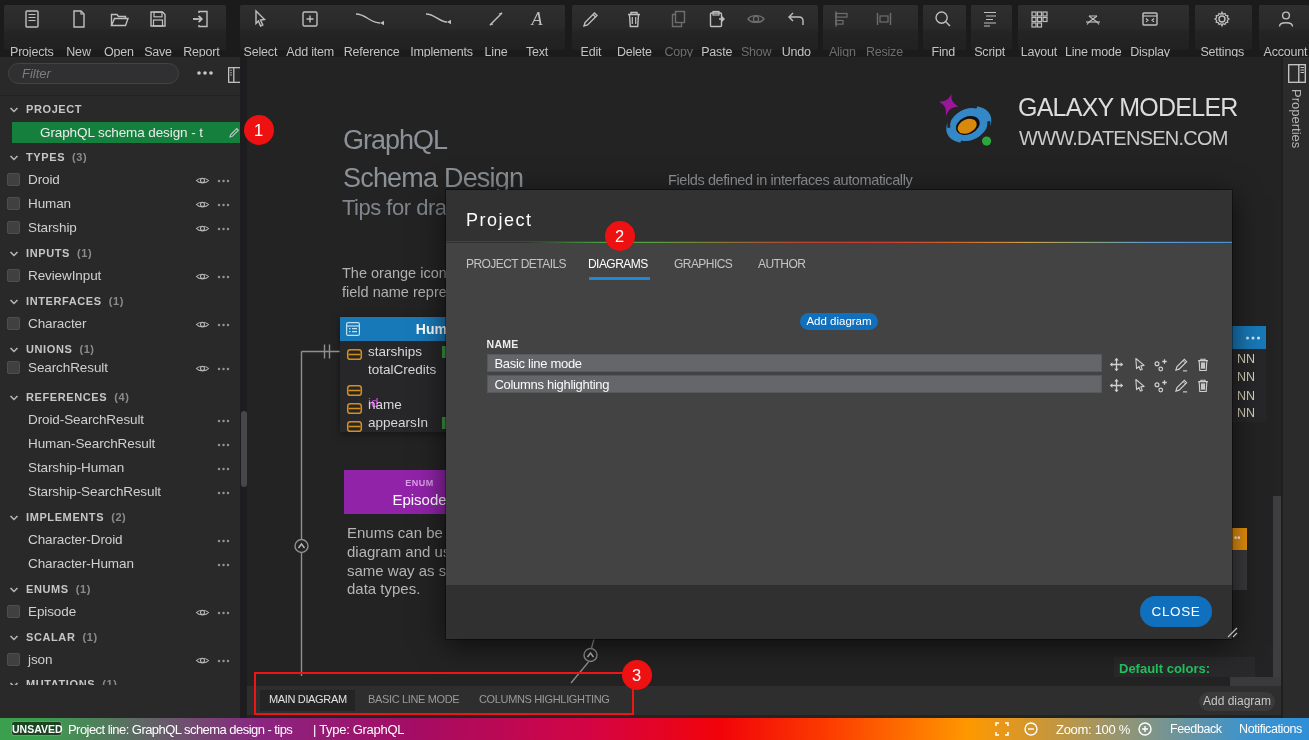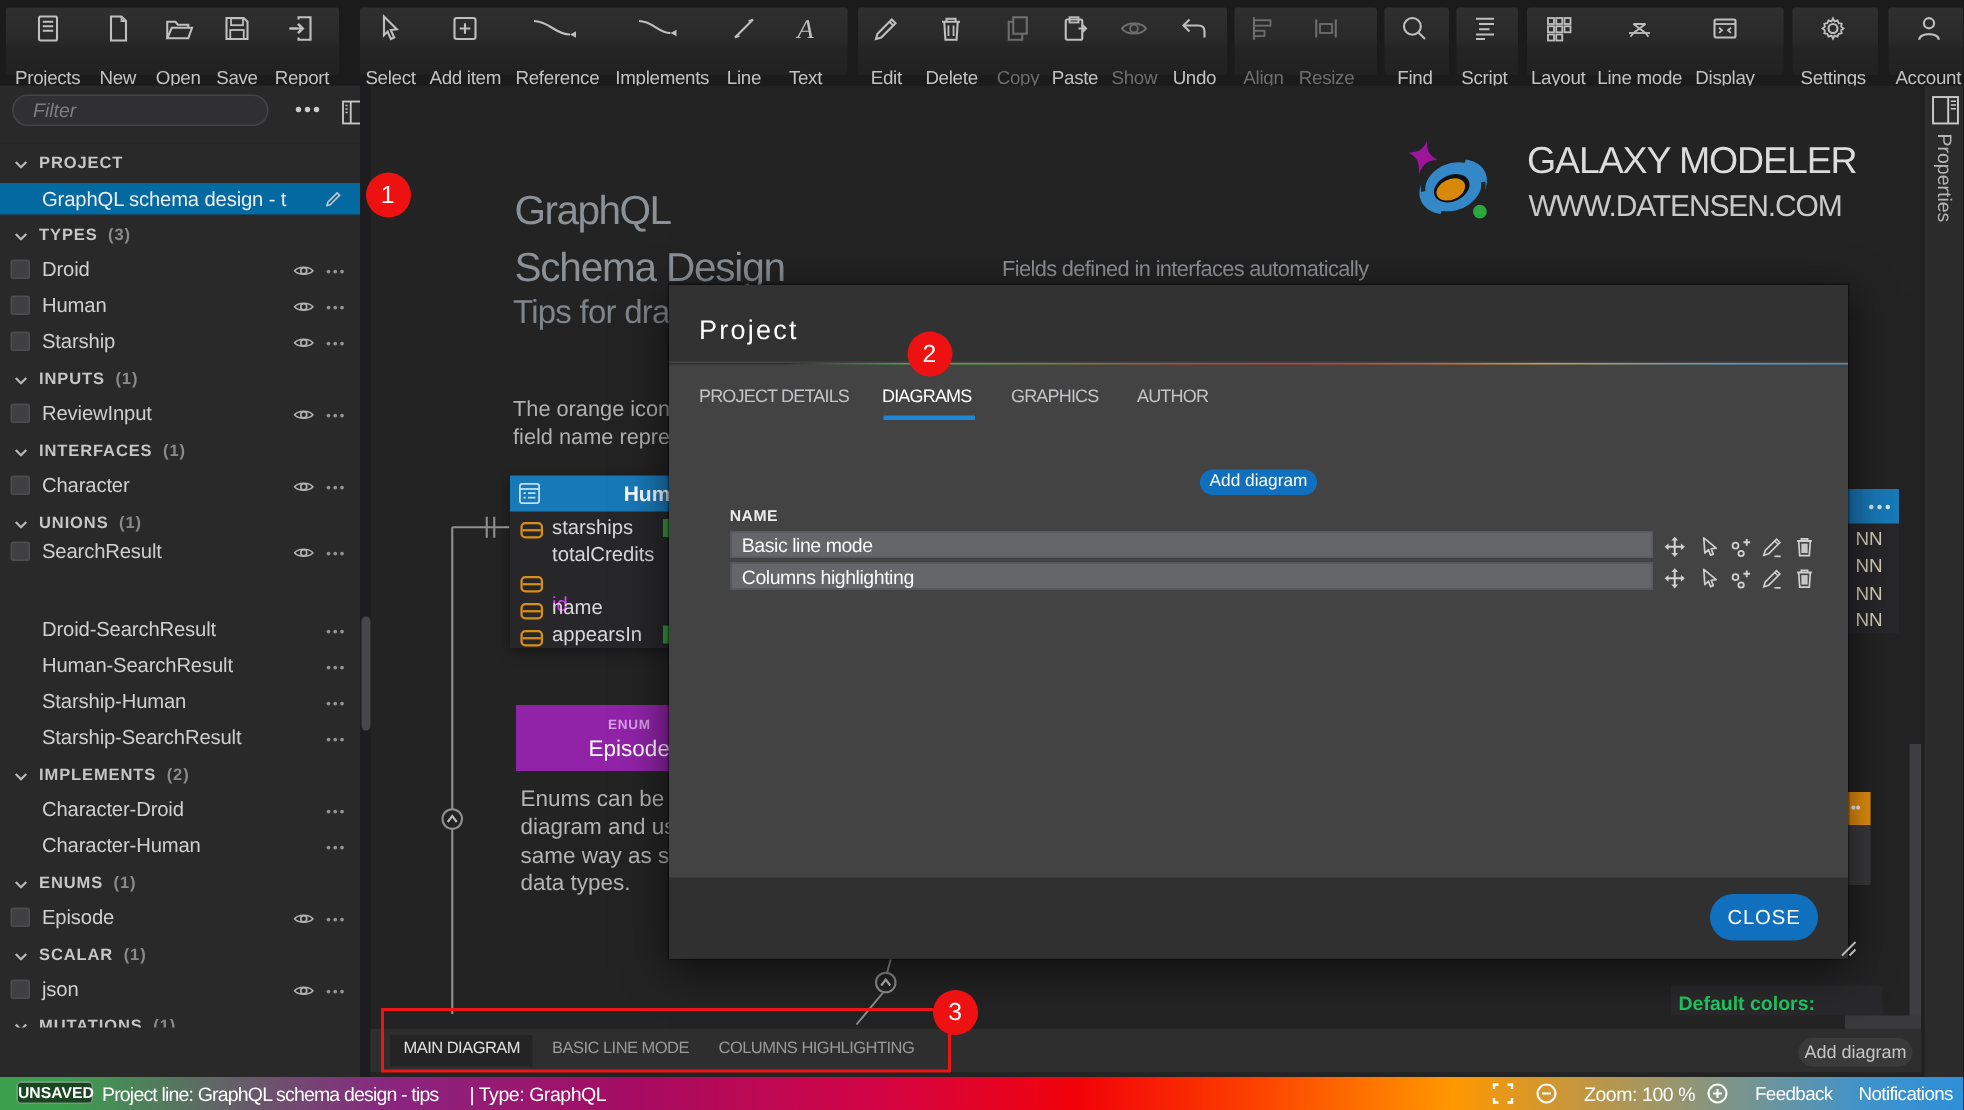--- a/index.html
+++ b/index.html
@@ -297,21 +297,21 @@
     <div class="abs" style="left:0;top:37.5px;width:240px;height:1px;background:#232325;"></div>
     <div id="tree" style="position:absolute;left:0;top:0;width:240px;height:628px;overflow:hidden;">
     <div class="srow shead" style="top:40px;">
           <span class="chev">
             <svg width="10" height="10" viewBox="0 0 10 10">
               <path d="M1.5 3 L5 6.5 L8.5 3" stroke="#b9b9b9" stroke-width="1.5" fill="none"></path>
             </svg>
           </span>
           <span class="t">PROJECT</span>
         </div>
-    <div class="srow sitem" style="top:64.5px;height:21px;line-height:21px;background:#0369a1;color:#ececec;">
+    <div class="srow sitem" style="top:64.5px;height:21px;line-height:21px;background:#15803d;color:#ececec;margin-left:12px;">
           <span class="t">GraphQL schema design - t</span>
 <svg style="position:absolute;left:216px;top:4px;" width="13" height="13" viewBox="0 0 20 20">
             <path d="M3 17 L4 13.5 L13.5 4 L16 6.5 L6.5 16 Z" stroke="#c9c9c9" stroke-width="1.6" fill="none"></path>
           </svg>
         </div>
     <div class="srow shead" style="top:87.5px;">
           <span class="chev">
             <svg width="10" height="10" viewBox="0 0 10 10">
               <path d="M1.5 3 L5 6.5 L8.5 3" stroke="#b9b9b9" stroke-width="1.5" fill="none"></path>
             </svg>
@@ -436,20 +436,28 @@
               <circle cx="7.5" cy="6.5" r="2" stroke="#b4b4b4" stroke-width="1.1" fill="none"></circle>
             </svg>
           </span>
           <span class="dots">
             <svg width="13" height="4" viewBox="0 0 13 4">
               <circle cx="2" cy="2" r="1.25" fill="#939393"></circle>
               <circle cx="6.5" cy="2" r="1.25" fill="#939393"></circle>
               <circle cx="11" cy="2" r="1.25" fill="#939393"></circle>
             </svg>
           </span>
+        </div>
+    <div class="srow shead" style="top:327.5px;">
+          <span class="chev">
+            <svg width="10" height="10" viewBox="0 0 10 10">
+              <path d="M1.5 3 L5 6.5 L8.5 3" stroke="#b9b9b9" stroke-width="1.5" fill="none"></path>
+            </svg>
+          </span>
+          <span class="t">REFERENCES<span class="cnt">(4)</span></span>
         </div>
     <div class="srow sitem" style="top:351px;">
           <span class="t">Droid-SearchResult</span>
           <span class="dots">
             <svg width="13" height="4" viewBox="0 0 13 4">
               <circle cx="2" cy="2" r="1.25" fill="#939393"></circle>
               <circle cx="6.5" cy="2" r="1.25" fill="#939393"></circle>
               <circle cx="11" cy="2" r="1.25" fill="#939393"></circle>
             </svg>
           </span>

